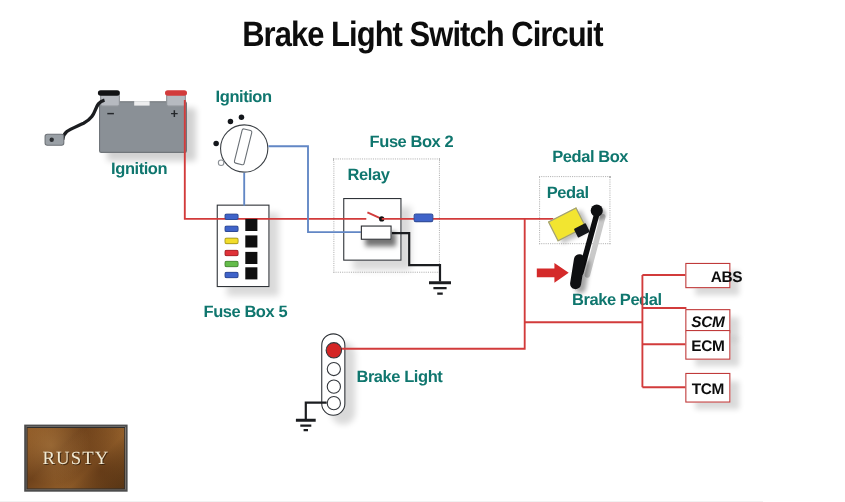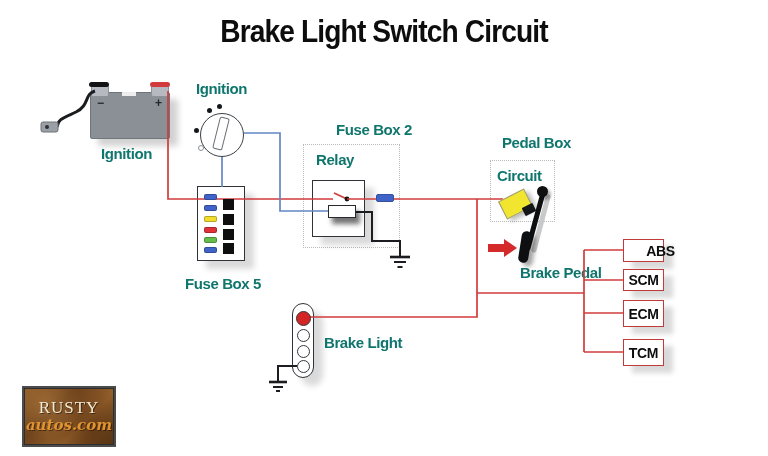--- a/index.html
+++ b/index.html
@@ -119,21 +119,21 @@
 
   <div class="abs white-box" style="left:197px;top:186px;width:48px;height:75px;"></div>
   <div class="abs white-box" style="left:312px;top:180px;width:53px;height:57px;"></div>
   <div class="abs white-box lamp-capsule"></div>
 
   <div class="lbl" style="left:196px;top:80px;">Ignition</div>
   <div class="lbl" style="left:101px;top:145px;">Ignition</div>
   <div class="lbl" style="left:336px;top:121px;">Fuse Box 2</div>
   <div class="lbl" style="left:316px;top:151px;">Relay</div>
   <div class="lbl" style="left:502px;top:134px;">Pedal Box</div>
-  <div class="lbl" style="left:497px;top:167px;">Circuit</div>
+  <div class="lbl" style="left:497px;top:167px;">Pedal</div>
   <div class="lbl" style="left:484px;top:264px;margin-left:36px;">Brake Pedal</div>
   <div class="lbl" style="left:185px;top:275px;">Fuse Box 5</div>
   <div class="lbl" style="left:324px;top:334px;">Brake Light</div>
 
   <svg class="abs" style="left:0;top:0;" width="768" height="456" viewBox="0 0 768 456">
 
     <path class="blk" style="stroke-width:3" d="M95,91 C84,94 90,105 76,112 C63,118 58,119 57,127"></path>
     <rect x="41" y="122" width="17" height="10" rx="2" fill="#9aa0a6" stroke="#6d7277"></rect>
     <circle cx="47" cy="127" r="2" fill="#2c2f33"></circle>
 
@@ -196,22 +196,21 @@
   <div class="abs switch-plunger"></div>
   <div class="abs pedal-ball"></div>
   <div class="abs pedal-pad"></div>
 
   <div class="abs lamp" style="left:296px;top:311px;width:15px;height:15px;background:var(--lamp-red);"></div>
   <div class="abs lamp" style="left:297px;top:329px;width:13px;height:13px;"></div>
   <div class="abs lamp" style="left:297px;top:345px;width:13px;height:13px;"></div>
   <div class="abs lamp" style="left:297px;top:360px;width:13px;height:13px;"></div>
 
   <div class="abs module-box" style="top:239px;height:23px;padding-left:34px;">ABS</div>
-  <div class="abs module-box" style="top:269px;height:22px;">SCM</div>
+  <div class="abs module-box" style="top:281px;height:22px;font-style:italic;">SCM</div>
   <div class="abs module-box" style="top:300px;height:27px;text-align:right;">ECM</div>
   <div class="abs module-box" style="top:339px;height:27px;">TCM</div>
 
   <div class="abs logo">
     <div class="logo-rusty">RUSTY</div>
-    <div class="logo-autos">autos.com</div>
   </div>
 
 </div>
 
 </body></html>

